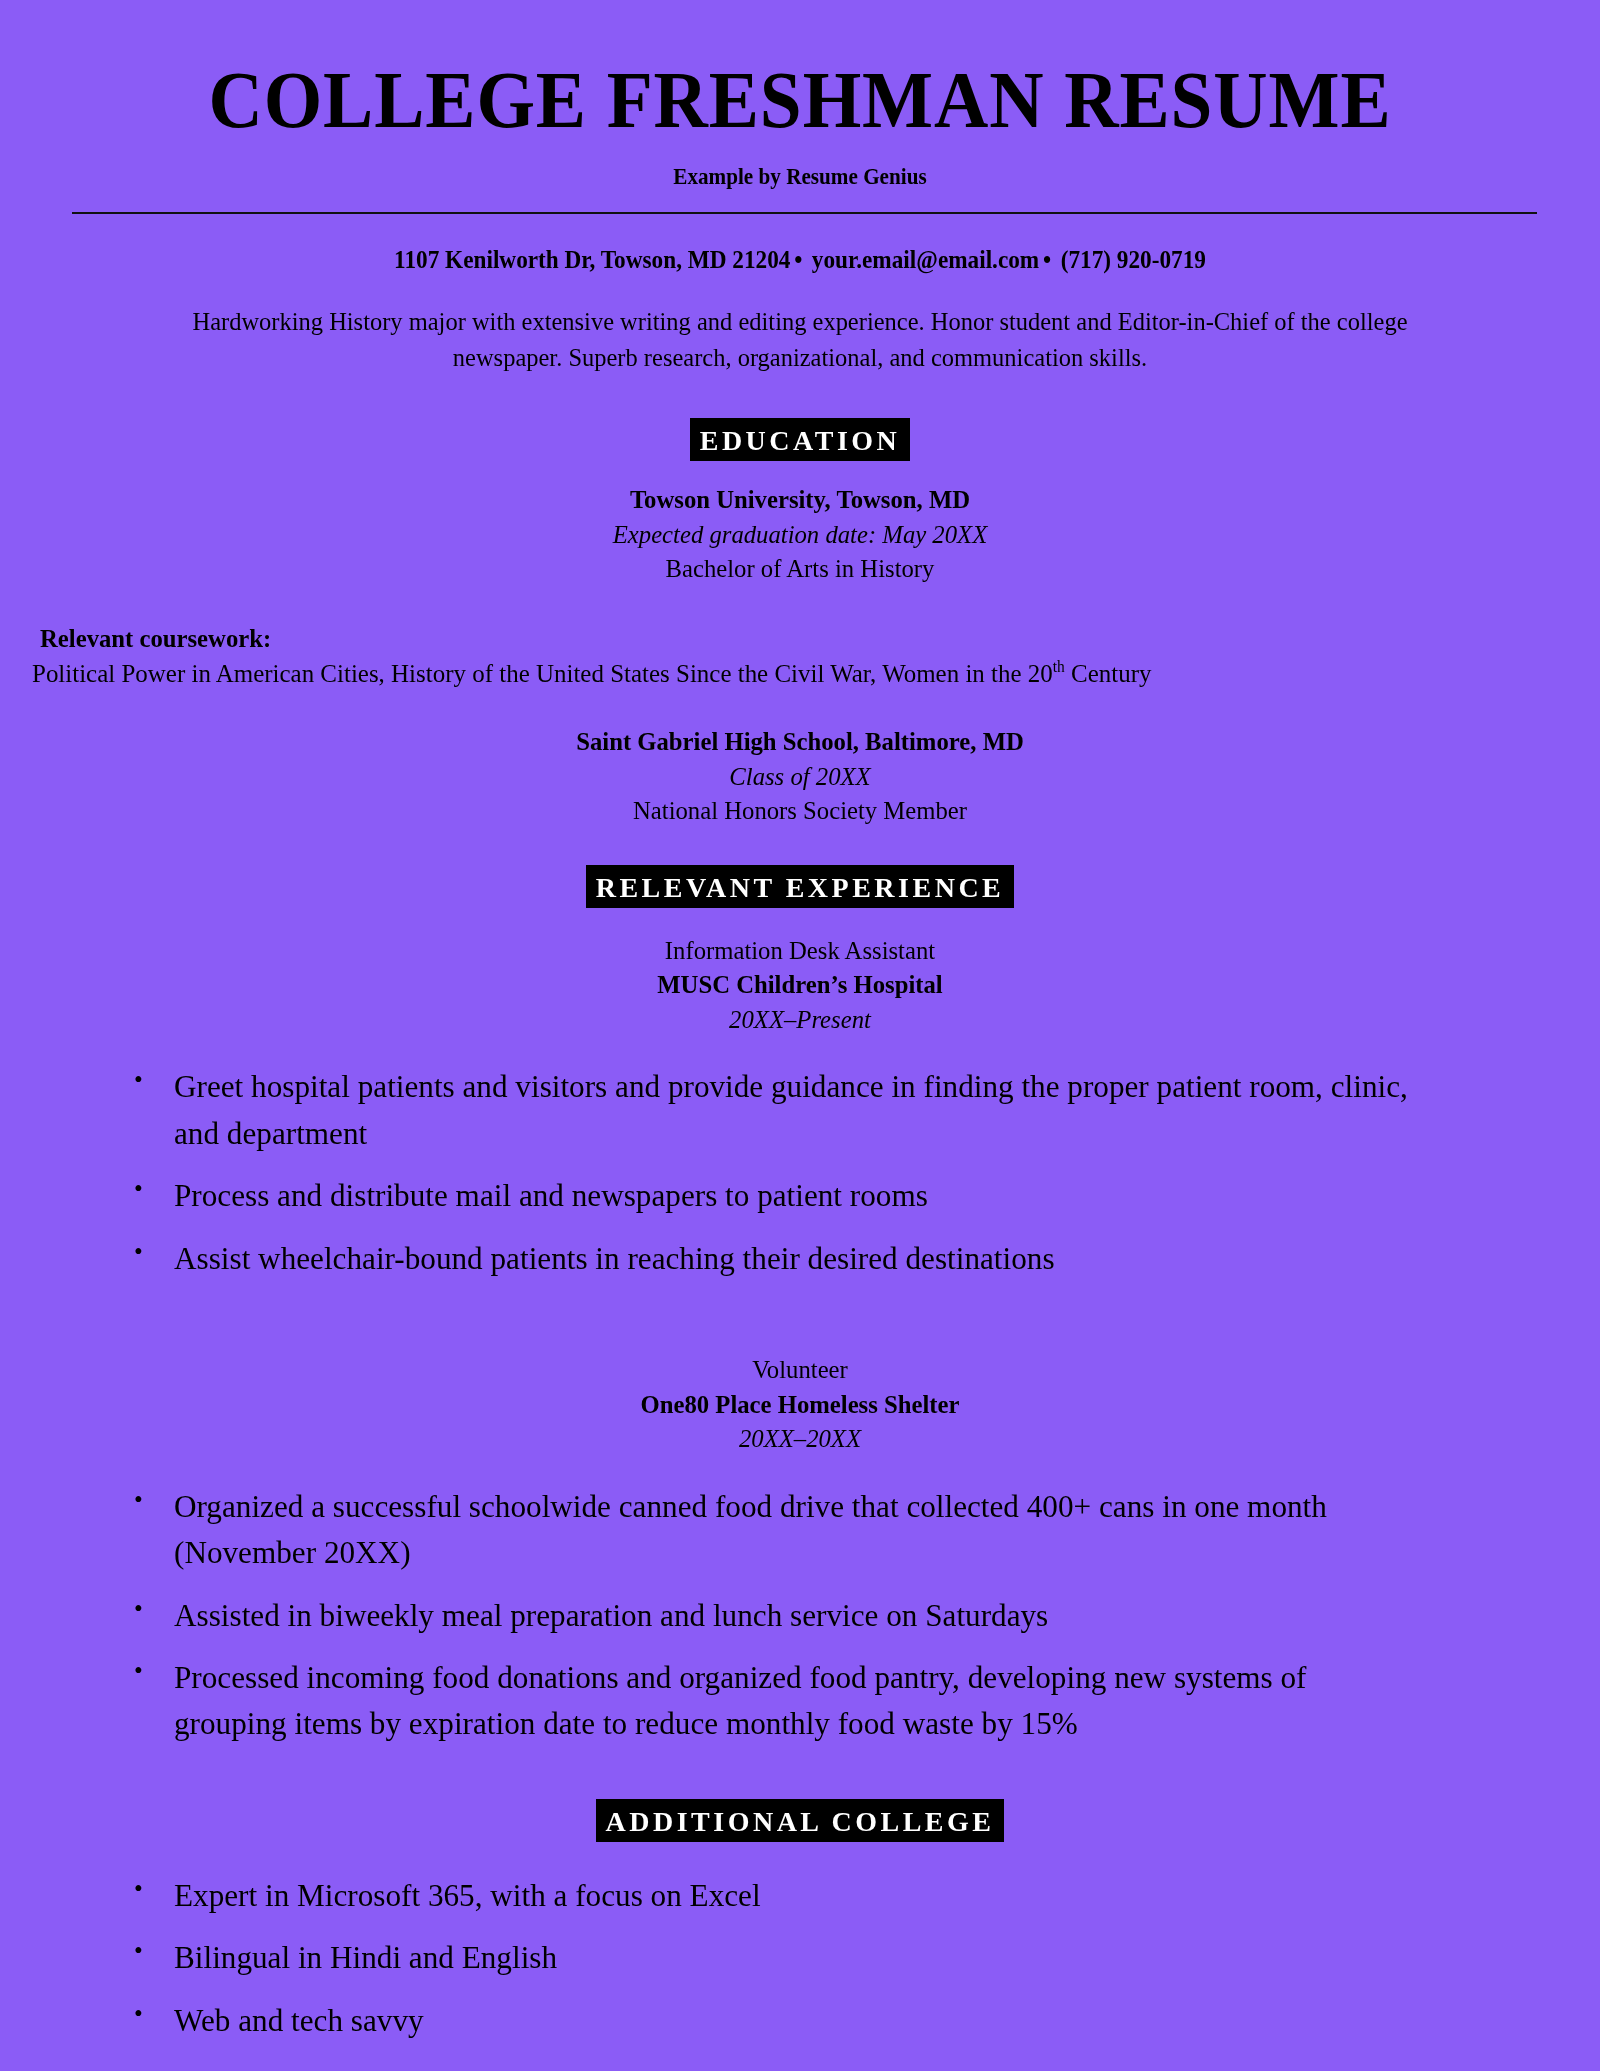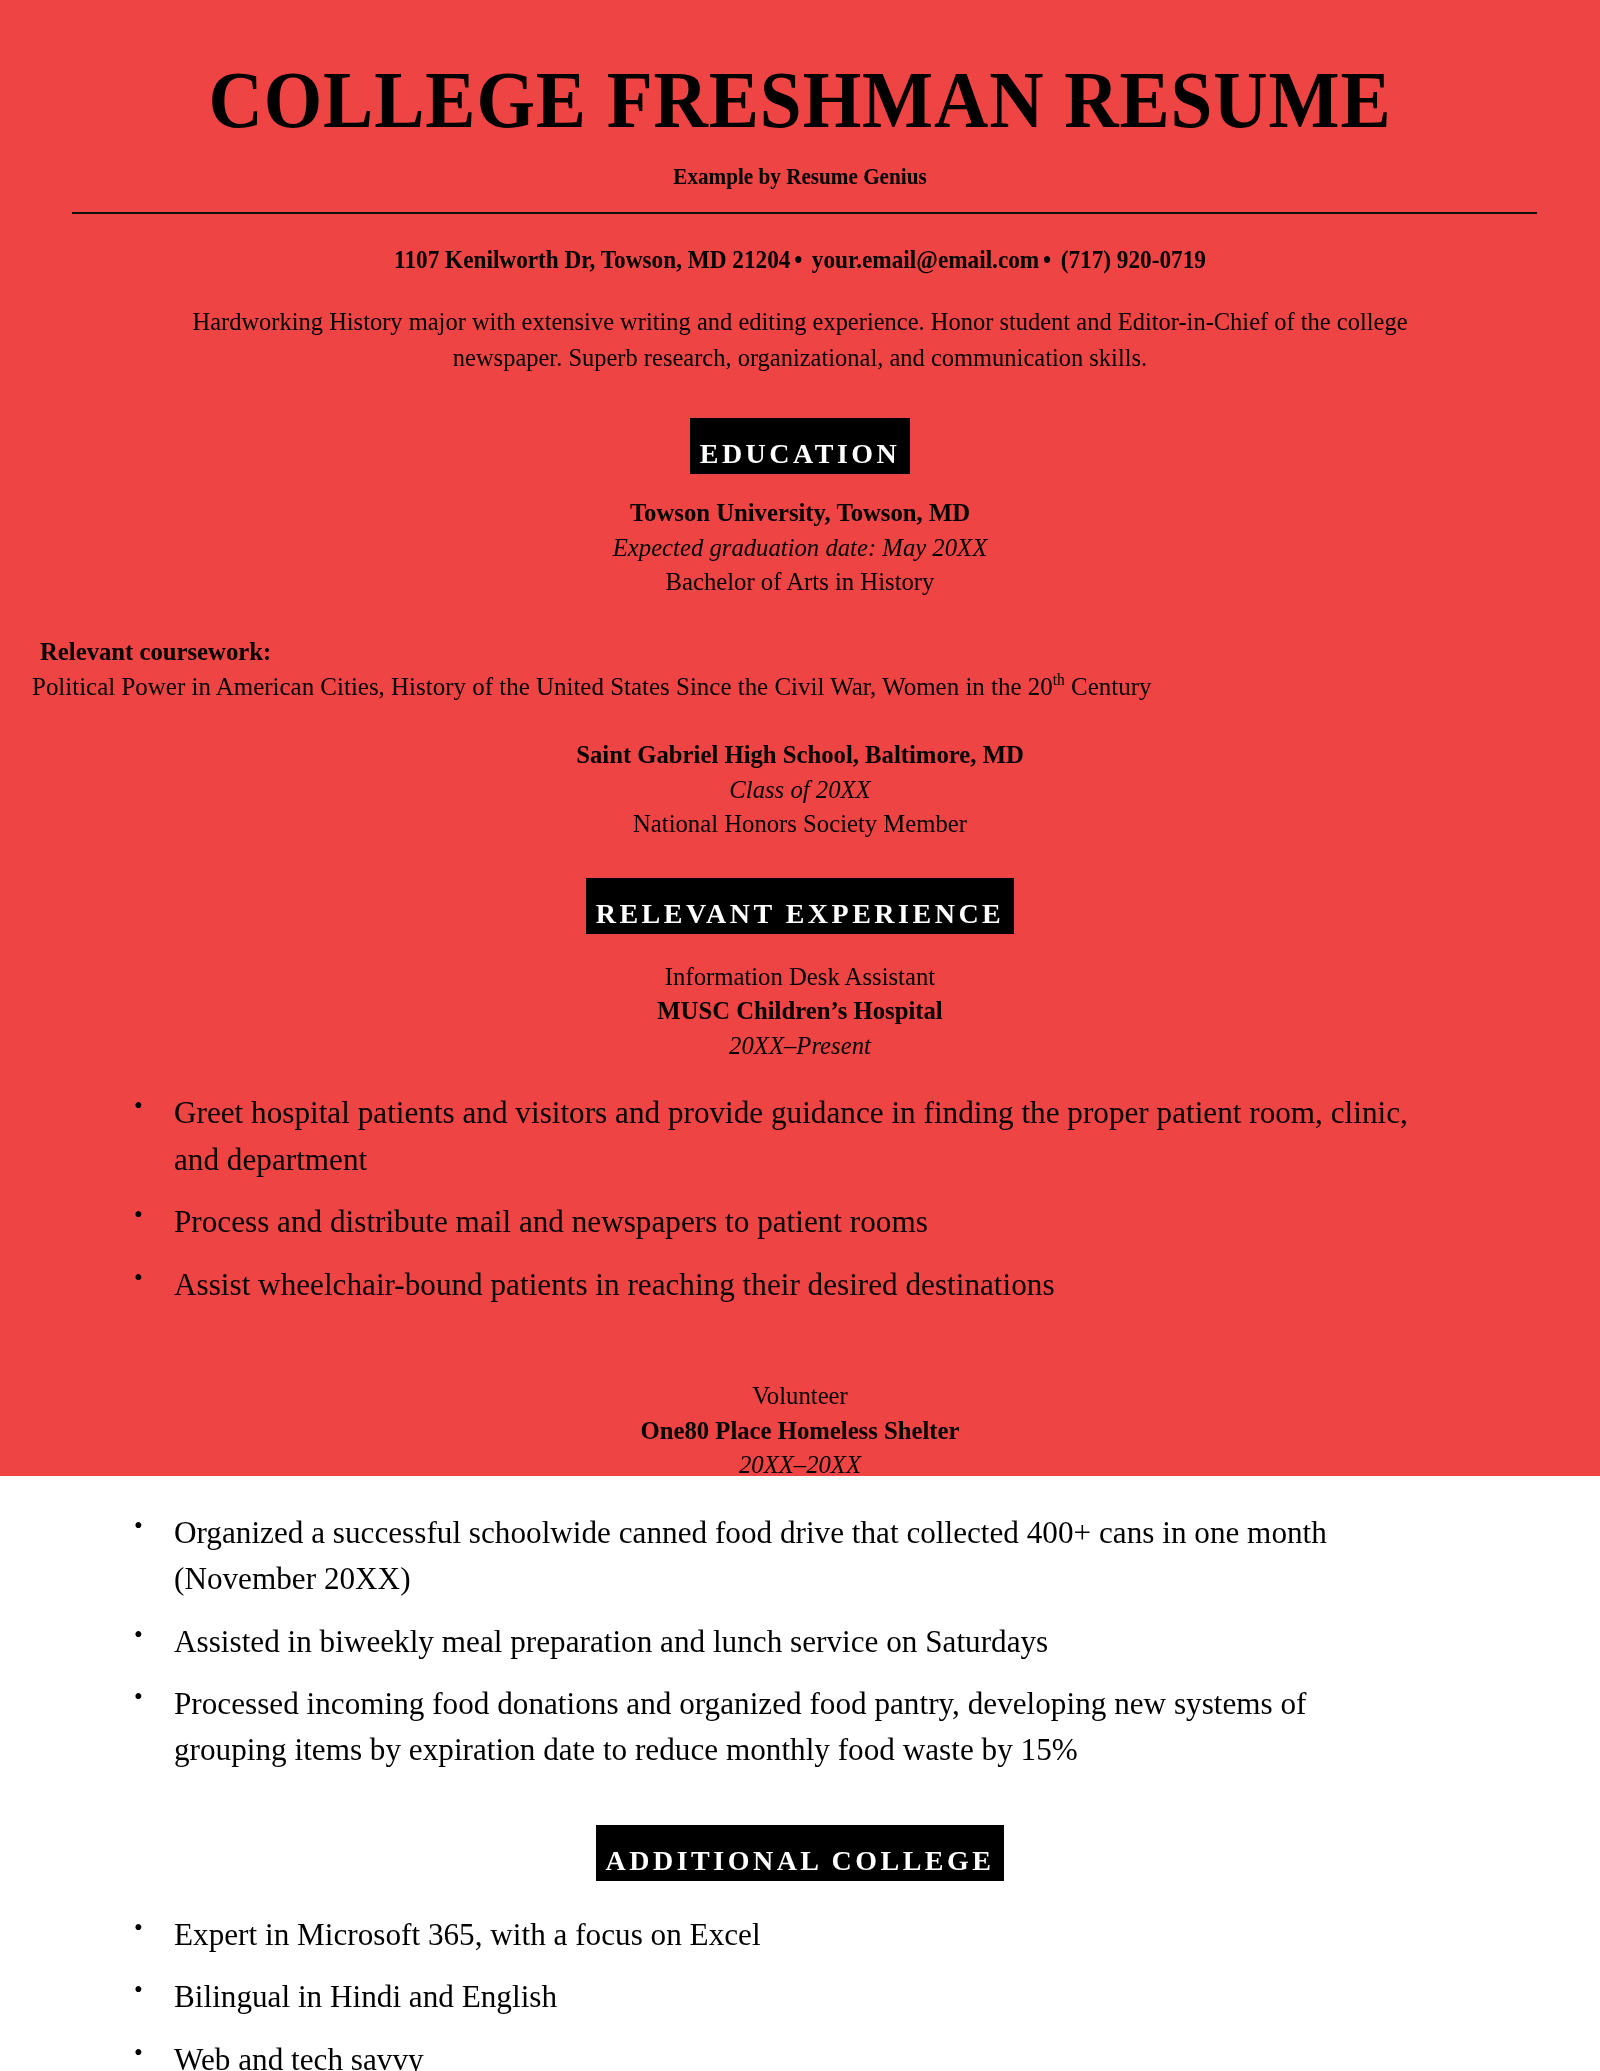--- a/index.html
+++ b/index.html
@@ -12,23 +12,23 @@
     height: 2071px;
     position: relative;
     overflow: hidden;
     font-family: "Liberation Serif", "DejaVu Serif", serif;
     color: #000000;
   }
 
   .page {
     box-sizing: border-box;
     width: 1600px;
-    height: 1476px;
+    height: 2071px;
     padding: 0;
-    background: #ef4444;
+    background: #8b5cf6;
   }
 
   
   .header-block {
     padding-top: 60px;
     text-align: center;
   }
   .resume-title {
     font-family: "Liberation Serif", "DejaVu Serif", serif;
     font-weight: bold;
@@ -82,21 +82,21 @@
     margin-top: 42px;
   }
   .section-heading {
     display: inline-block;
     background: #000000;
     color: #ffffff;
     font-family: "Liberation Serif", "DejaVu Serif", serif;
     font-weight: bold;
     font-size: 28px;
     letter-spacing: 3.5px;
-    padding: 19px 10px 4px 10px;
+    padding: 6px 10px 4px 10px;
     line-height: 1.18;
   }
 
   
   .entry {
     text-align: center;
     margin-top: 22px;
   }
   .entry-line {
     line-height: 1.33;

